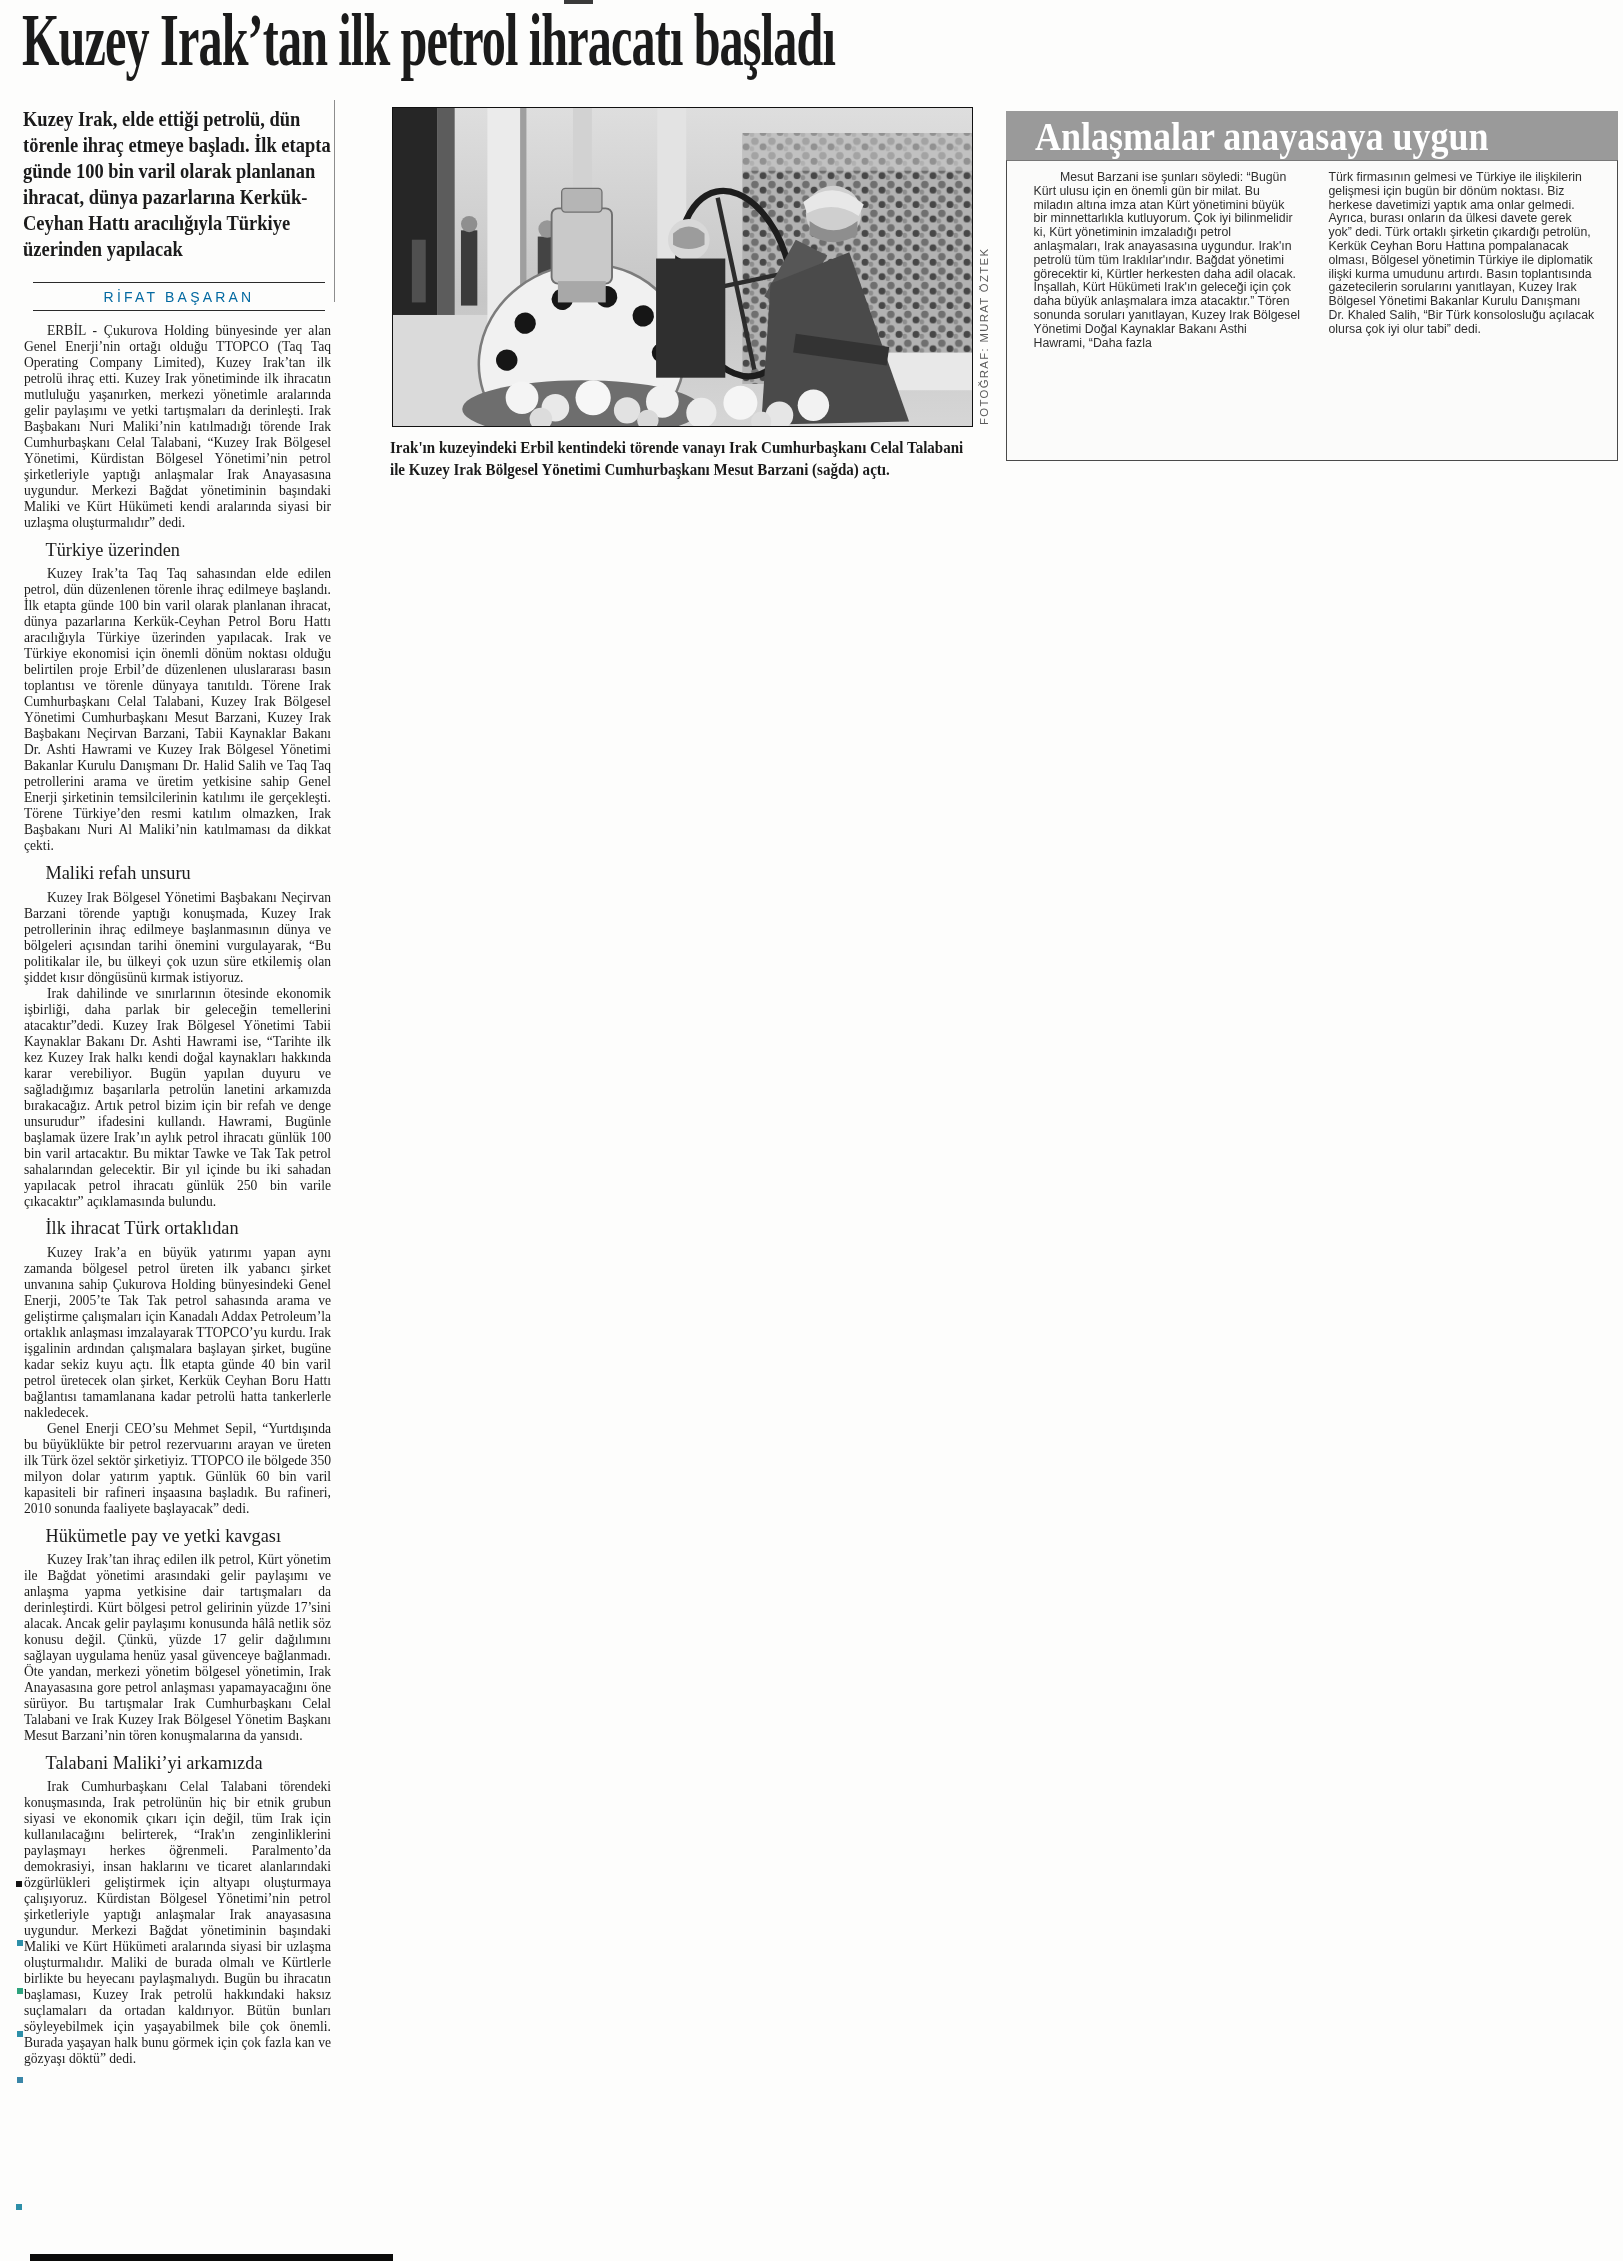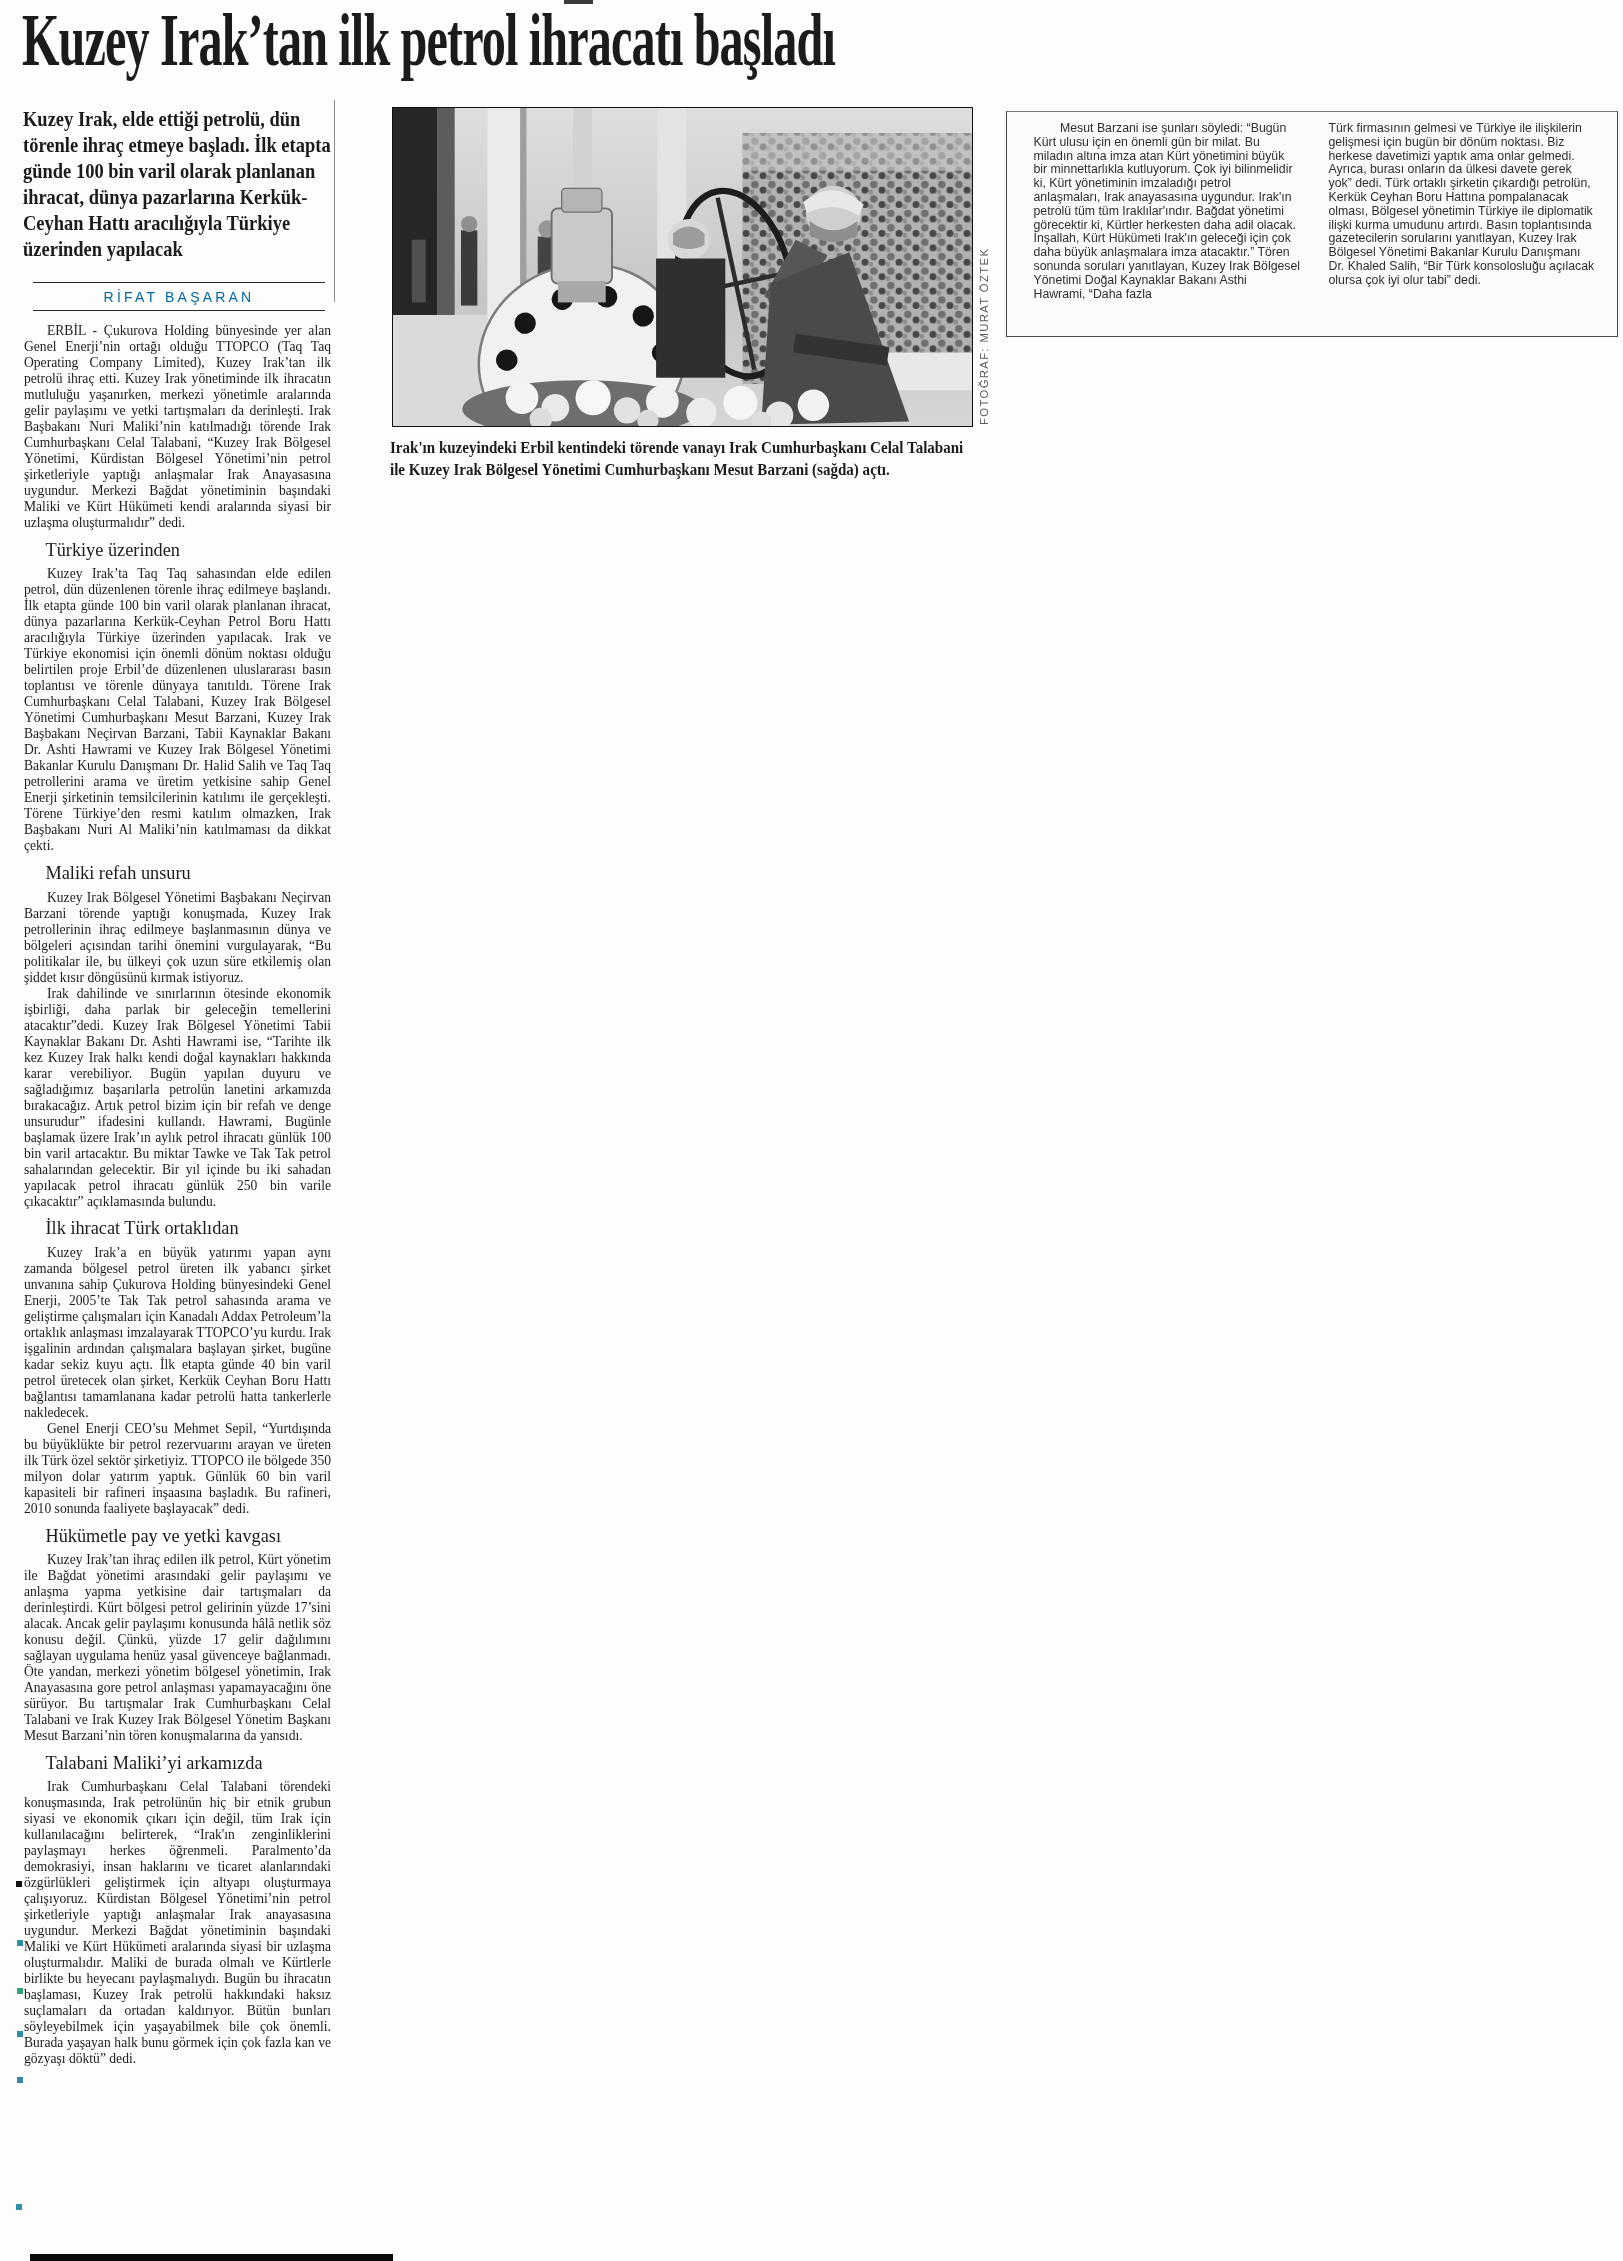--- a/index.html
+++ b/index.html
@@ -41,21 +41,21 @@
     writing-mode:vertical-rl;transform:rotate(180deg);
     font-family:"Liberation Sans","DejaVu Sans",sans-serif;
     font-size:11.4px;letter-spacing:1.3px;color:#5a5a5a;white-space:nowrap;}
   
   .sidebar{position:absolute;left:1006px;top:111px;width:612px;}
   .sidebar-header{height:49px;background:#9a9a9a;overflow:hidden;}
   .sidebar-header span{display:inline-block;white-space:nowrap;
     margin:2.5px 0 0 29px;color:#fff;font-weight:bold;font-size:40px;line-height:45px;
     transform:scaleX(0.9);transform-origin:0 0;}
   .sidebar-body{border:1.3px solid #4a4a4a;border-top:1.3px solid #777;
-    height:226px;box-sizing:border-box;overflow:hidden;
+    height:301px;box-sizing:border-box;overflow:hidden;
     padding:10px 21.5px 0 26.5px;display:flex;gap:28px;background:#fbfbfa;}
   .sidebar-body .col{flex:1;
     font-family:"Liberation Sans","DejaVu Sans",sans-serif;
     font-size:12.3px;line-height:13.8px;color:#2e2e2e;text-align:left;}
   .sidebar-body .col.first{ text-indent:0;}
   .sidebar-body .col.first p{margin:0;text-indent:26.5px;}
   .sidebar-body .col.second p{margin:0;}
   
   .col-rule{position:absolute;left:334px;top:100px;width:1.3px;height:202px;background:#8d8d8d;}
   .top-tick{position:absolute;left:564px;top:0px;width:29px;height:3.8px;background:#3a3a3a;}
@@ -189,20 +189,23 @@
       <circle cx="405" cy="498" r="17" fill="#d9d9d9"></circle>
       <circle cx="585" cy="500" r="16" fill="#dddddd"></circle>
     </g>
   </svg>
 </div>
 
 <div class="caption">Irak'ın kuzeyindeki Erbil kentindeki törende vanayı Irak Cumhurbaşkanı Celal Talabani ile Kuzey Irak Bölgesel Yönetimi Cumhurbaşkanı Mesut Barzani (sağda) açtı.</div>
 <div class="credit">FOTOĞRAF: MURAT ÖZTEK</div>
 
 <div class="sidebar">
+  <div class="sidebar-header">
+    <span>Anlaşmalar anayasaya uygun</span>
+  </div>
   <div class="sidebar-body">
     <div class="col first">
       <p>Mesut Barzani ise şunları söyledi: “Bugün Kürt ulusu için en önemli gün bir milat. Bu miladın altına imza atan Kürt yönetimini büyük bir minnettarlıkla kutluyorum. Çok iyi bilinmelidir ki, Kürt yönetiminin imzaladığı petrol anlaşmaları, Irak anayasasına uygundur. Irak'ın petrolü tüm tüm Iraklılar'ındır. Bağdat yönetimi görecektir ki, Kürtler herkesten daha adil olacak. İnşallah, Kürt Hükümeti Irak'ın geleceği için çok daha büyük anlaşmalara imza atacaktır.” Tören sonunda soruları yanıtlayan, Kuzey Irak Bölgesel Yönetimi Doğal Kaynaklar Bakanı Asthi Hawrami, “Daha fazla</p>
     </div>
     <div class="col second">
       <p>Türk firmasının gelmesi ve Türkiye ile ilişkilerin gelişmesi için bugün bir dönüm noktası. Biz herkese davetimizi yaptık ama onlar gelmedi. Ayrıca, burası onların da ülkesi davete gerek yok” dedi. Türk ortaklı şirketin çıkardığı petrolün, Kerkük Ceyhan Boru Hattına pompalanacak olması, Bölgesel yönetimin Türkiye ile diplomatik ilişki kurma umudunu artırdı. Basın toplantısında gazetecilerin sorularını yanıtlayan, Kuzey Irak Bölgesel Yönetimi Bakanlar Kurulu Danışmanı Dr. Khaled Salih, “Bir Türk konsolosluğu açılacak olursa çok iyi olur tabi” dedi.</p>
     </div>
   </div>
 </div>
 

